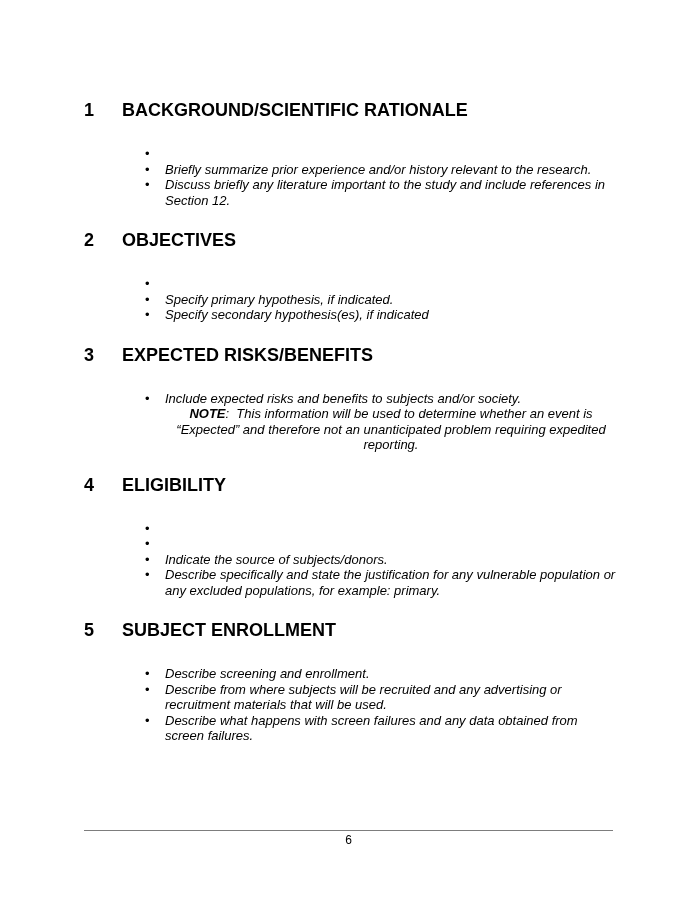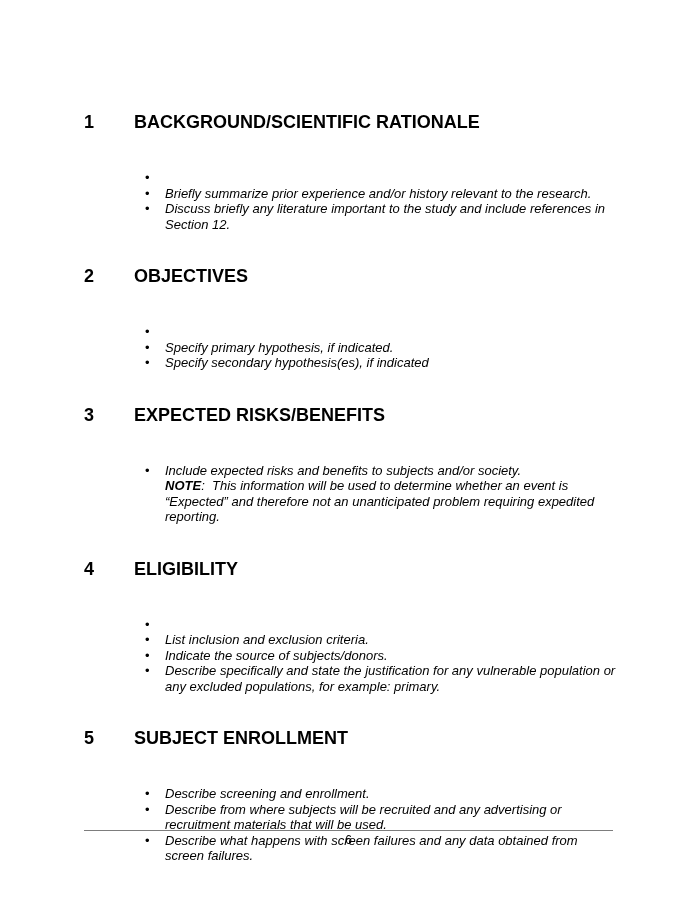--- a/index.html
+++ b/index.html
@@ -24,21 +24,21 @@
     align-items: baseline;
     font-weight: 700;
     font-size: 18px;
     line-height: 20px;
   }
   .sec-num {
     width: 38px;
     flex: none;
   }
   .sec-title {
-    margin: 12px;
+    margin: 0;
     font-size: inherit;
     font-weight: inherit;
     line-height: inherit;
   }
   .bullets {
     list-style: none;
     margin: 26px 0 22px 61px;
     padding: 0;
   }
   .bullet {
@@ -50,20 +50,21 @@
   .blt {
     width: 20px;
     flex: none;
     font-style: normal;
   }
   .txt {
     width: 452px;
   }
   .note-line {
     display: block;
+    text-align: center;
   }
   .note-label {
     font-weight: 700;
   }
   .prewrap {
     white-space: pre-wrap;
   }
   .footer {
     position: absolute;
     left: 84px;
@@ -147,21 +148,20 @@
       <div class="sec-head">
         <span class="sec-num">4</span>
         <h2 class="sec-title">ELIGIBILITY</h2>
       </div>
       <ul class="bullets">
         <li class="bullet">
           <span class="blt">•</span>
         </li>
         <li class="bullet">
           <span class="blt">•</span>
-          <span class="txt">List inclusion and exclusion criteria.</span>
         </li>
         <li class="bullet">
           <span class="blt">•</span>
           <span class="txt">Indicate the source of subjects/donors.</span>
         </li>
         <li class="bullet">
           <span class="blt">•</span>
           <span class="txt">Describe specifically and state the justification for any vulnerable population or any excluded populations, for example: primary.</span>
         </li>
       </ul>

